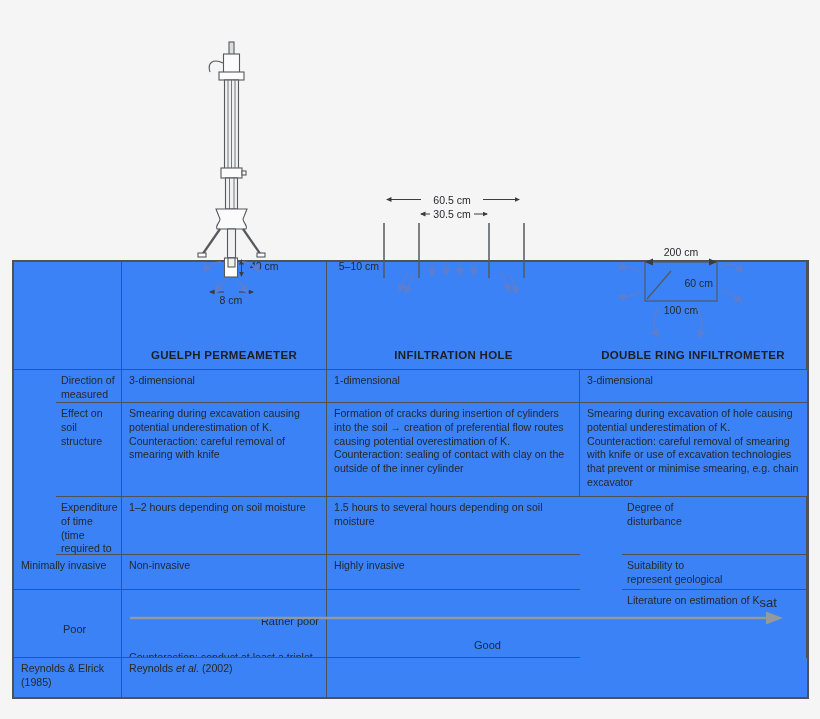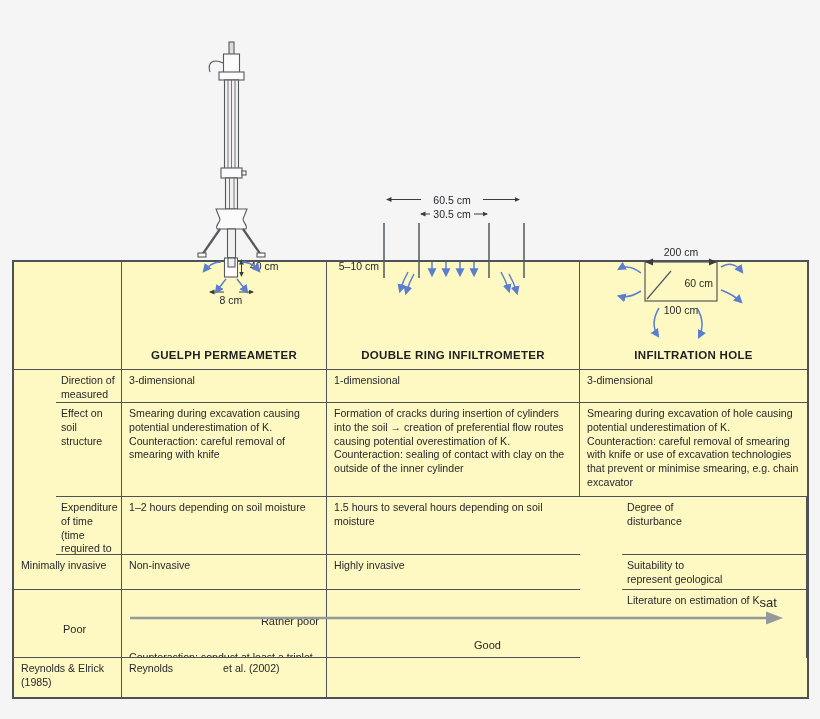--- a/index.html
+++ b/index.html
@@ -11,21 +11,21 @@
     position:relative;
     overflow:hidden;
   }
   .canvas{position:absolute;inset:0;width:820px;height:719px;}
 
   
   .cmp-table{
     position:absolute;left:12px;top:260px;width:797px;height:439px;
     box-sizing:border-box;
     border:2px solid #4e5257;
-    background:#fef9c3;
+    background:#3b82f6;
     display:grid;
     grid-template-columns:108px 205px 253px 1fr;
     grid-template-rows:108px 33px 94px 58px 35px 68px 1fr;
     z-index:1;
   }
   .cell{
     box-sizing:border-box;
     border-right:1px solid #4e5257;
     border-bottom:1px solid #4e5257;
     padding:4px 7px;
@@ -44,21 +44,21 @@
   .col-title{
     font-weight:bold;font-size:11.5px;letter-spacing:.3px;color:#1d1f21;
     text-align:center;
   }
   .rating-band{display:block;height:22px;padding-top:6px;box-sizing:border-box;
     font-size:11px;white-space:normal;}
   .rating-poor{padding-left:42px;margin-top:8px;}
   .rating-rather{text-align:right;}
   .rating-good{padding-left:140px;margin-top:24px;}
   .counter-text{display:block;margin-top:7px;white-space:pre-line;}
-  .italic{margin-left:47px;}
+  .italic{font-style:italic;}
   sub{font-size:13px;}
 
   
   .overlay{
     position:absolute;inset:0;width:820px;height:719px;
     z-index:5;pointer-events:none;
   }
   .overlay text{
     font-family:"Liberation Sans","DejaVu Sans",sans-serif;
     font-size:10.5px;fill:#26282b;
@@ -68,25 +68,25 @@
 <body>
 
 <div class="canvas">
 
   <div class="cmp-table">
 
     <div class="cell head-cell"></div>
     <div class="cell head-cell">
       <span class="col-title">GUELPH PERMEAMETER</span>
     </div>
+    <div class="cell head-cell last-col">
+      <span class="col-title">INFILTRATION HOLE</span>
+    </div>
     <div class="cell head-cell">
       <span class="col-title">DOUBLE RING INFILTROMETER</span>
-    </div>
-    <div class="cell head-cell last-col">
-      <span class="col-title">INFILTRATION HOLE</span>
     </div>
 
     <div class="cell label-cell">Direction of
 measured water flow</div>
     <div class="cell">3-dimensional</div>
     <div class="cell">1-dimensional</div>
     <div class="cell last-col">3-dimensional</div>
 
     <div class="cell label-cell">Effect on
 soil structure</div>

